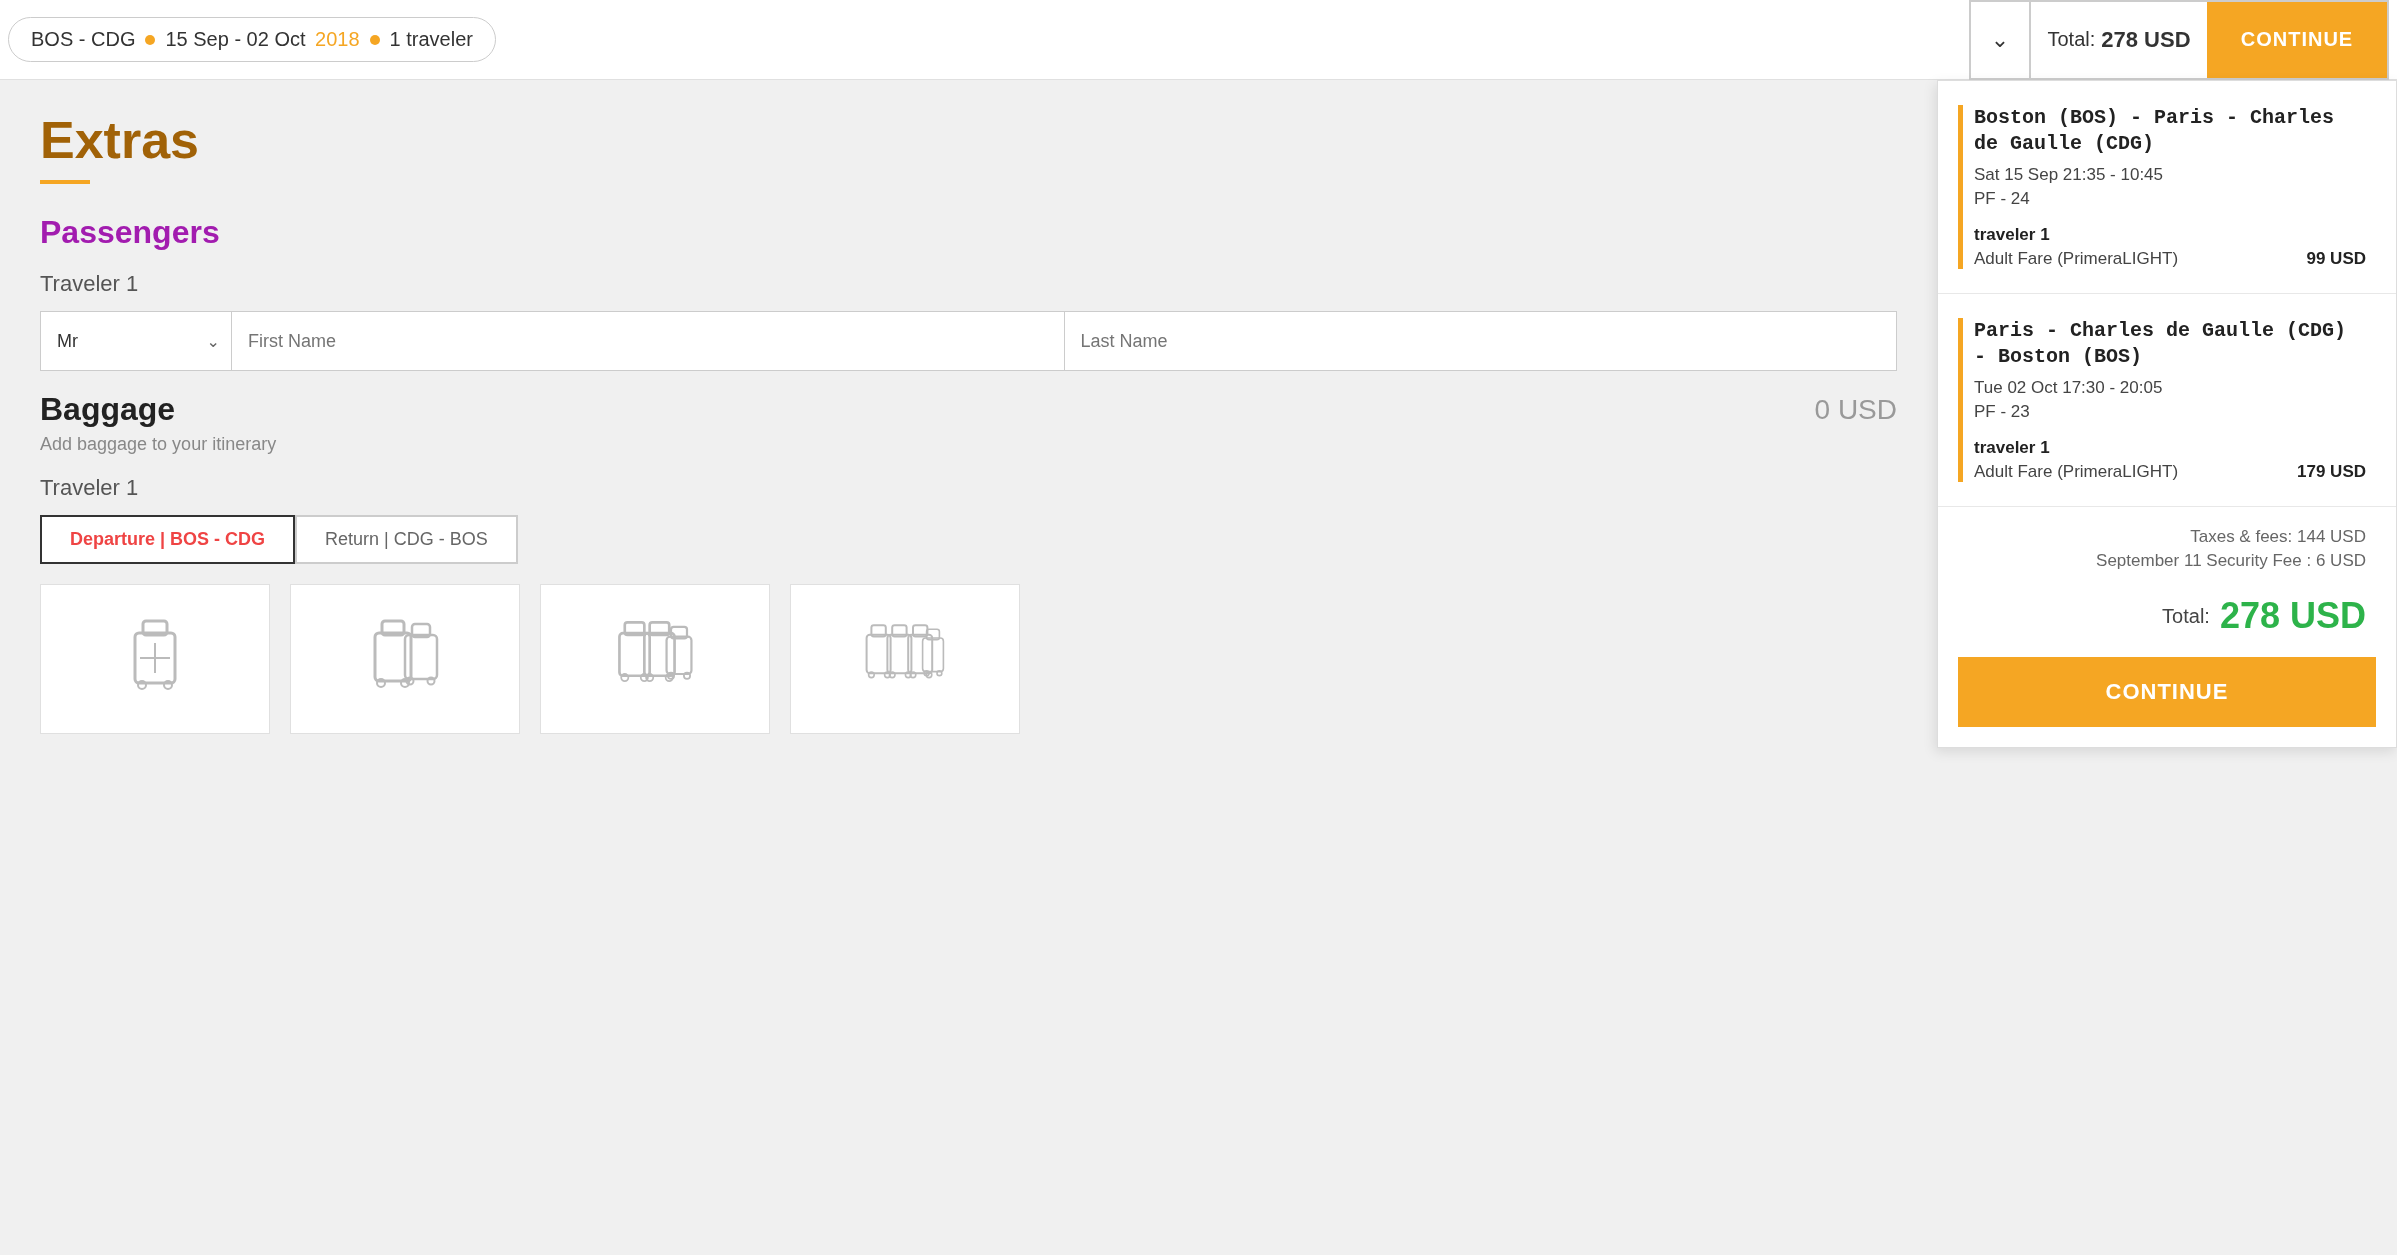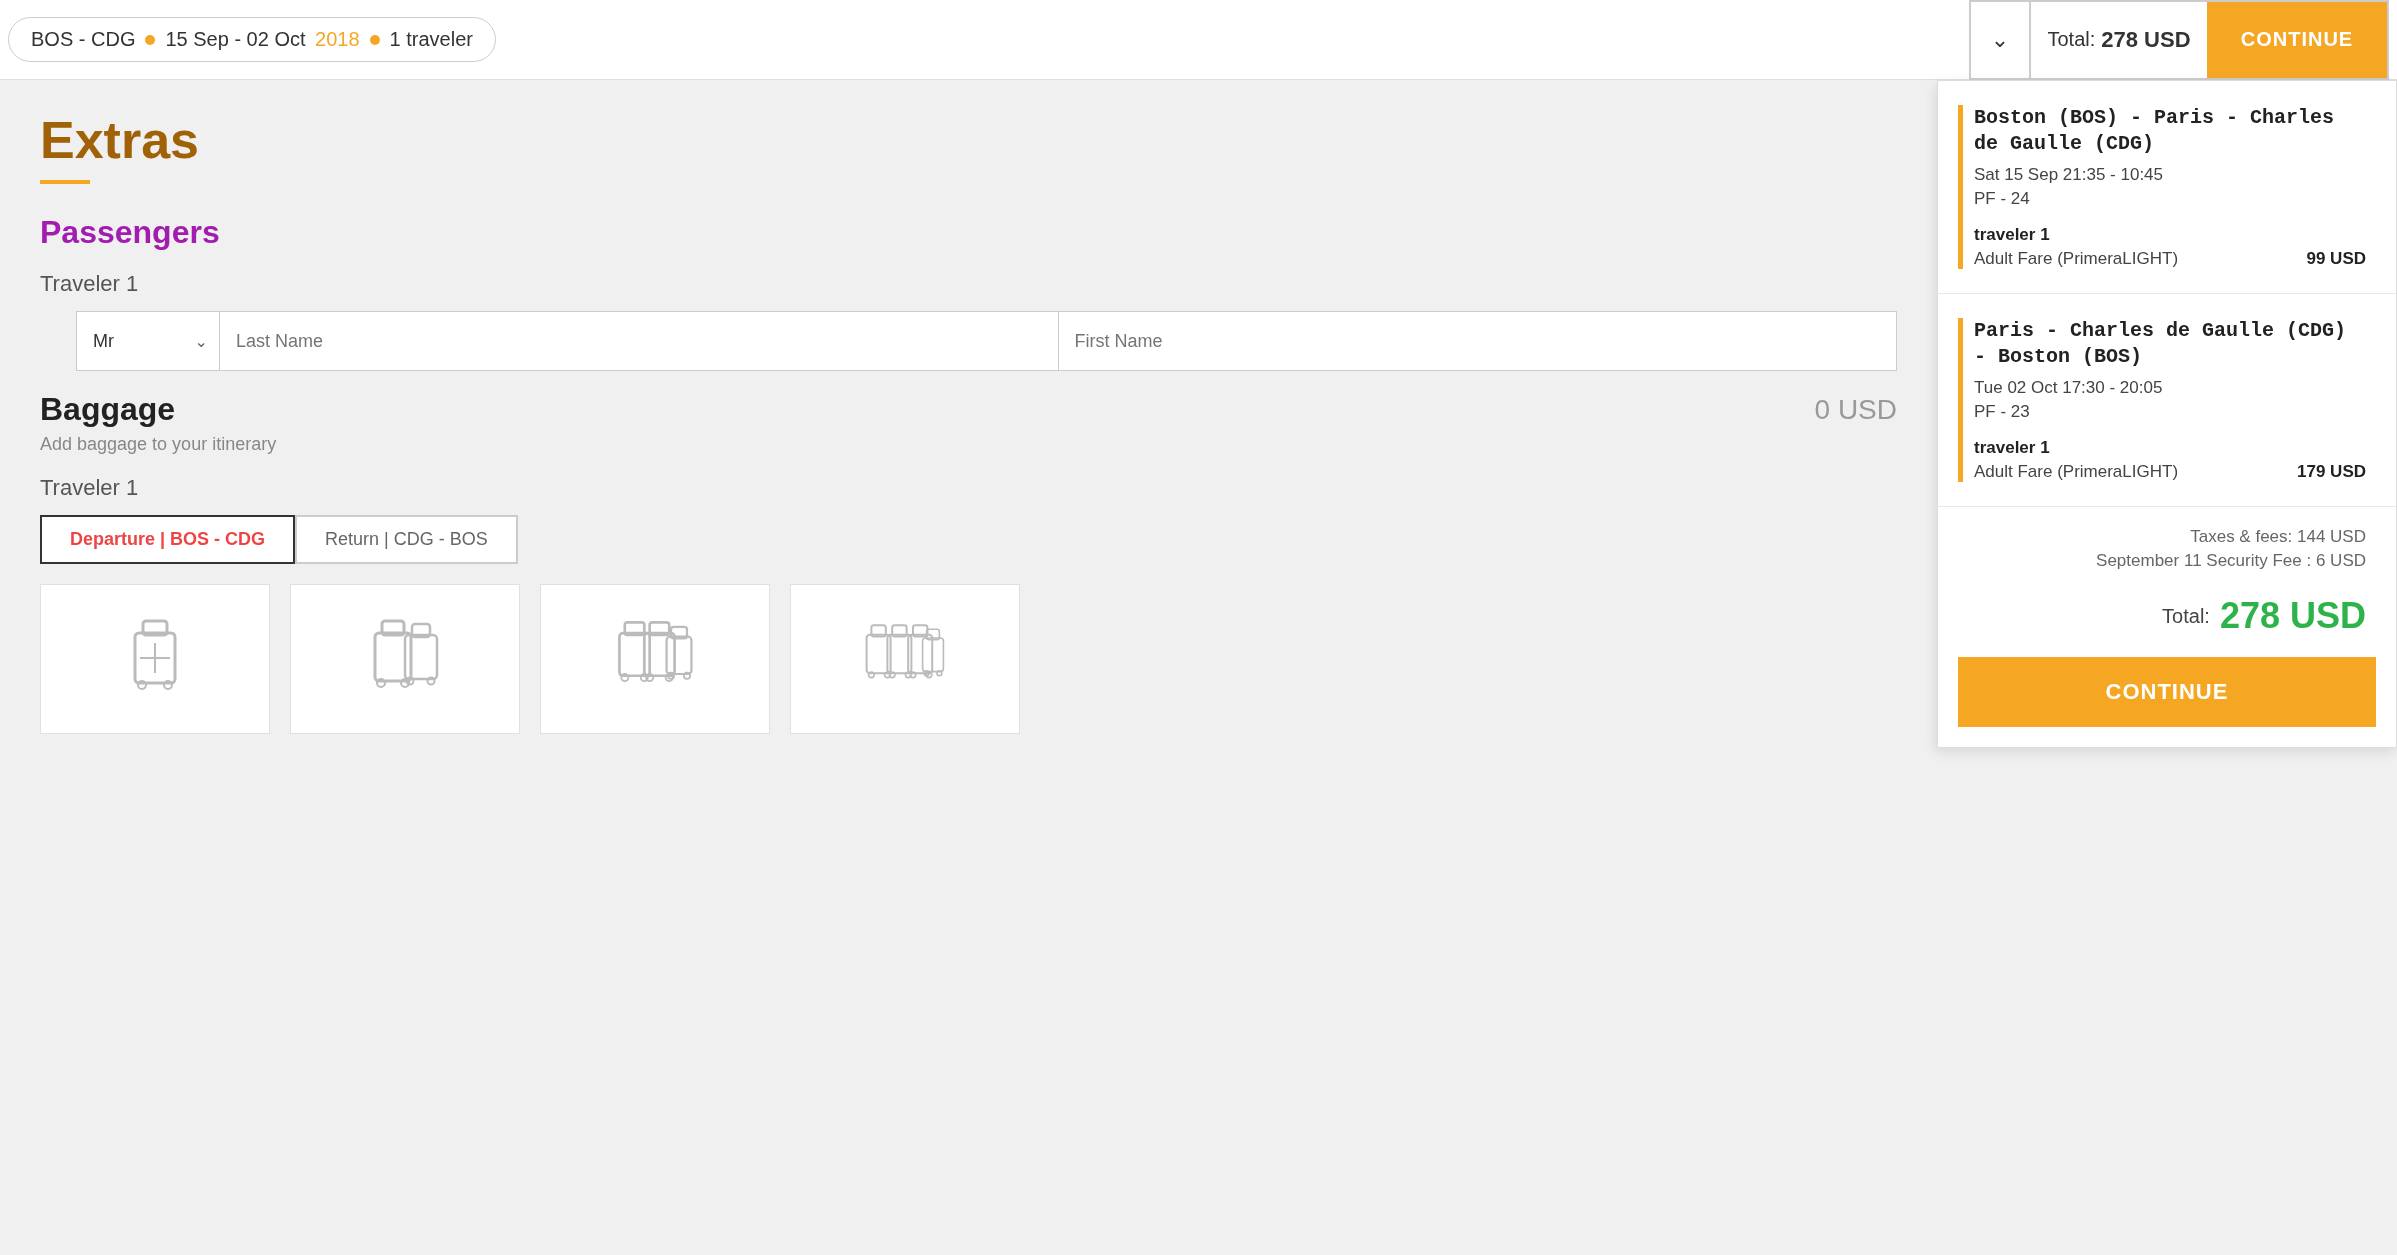--- a/index.html
+++ b/index.html
@@ -125,22 +125,21 @@
       margin-bottom: 14px;
     }
 
     .form-row {
       display: flex;
       gap: 0;
       margin-bottom: 20px;
     }
     .select-wrapper {
       position: relative;
-      width: 144px;
-      margin-left: 36px;
+      width: 192px;
     }
     .select-wrapper select {
       width: 100%;
       height: 60px;
       border: 1px solid #ccc;
       background: #fff;
       font-size: 18px;
       padding: 0 40px 0 16px;
       appearance: none;
       cursor: pointer;
@@ -431,22 +430,22 @@
   <div class="form-row">
     <div class="select-wrapper">
       <select>
         <option>Mr</option>
         <option>Mrs</option>
         <option>Ms</option>
         <option>Dr</option>
       </select>
       <span class="chevron-down">⌄</span>
     </div>
+    <input type="text" class="text-input" placeholder="First Name" style="">
     <input type="text" class="text-input" placeholder="Last Name" style="">
-    <input type="text" class="text-input" placeholder="First Name" style="">
   </div>
 
   <div class="baggage-section">
     <div class="baggage-header">
       <span class="baggage-title">Baggage</span>
       <span class="baggage-price">0 USD</span>
     </div>
     <div class="baggage-subtitle">Add baggage to your itinerary</div>
 
     <div class="traveler-label">Traveler 1</div>

